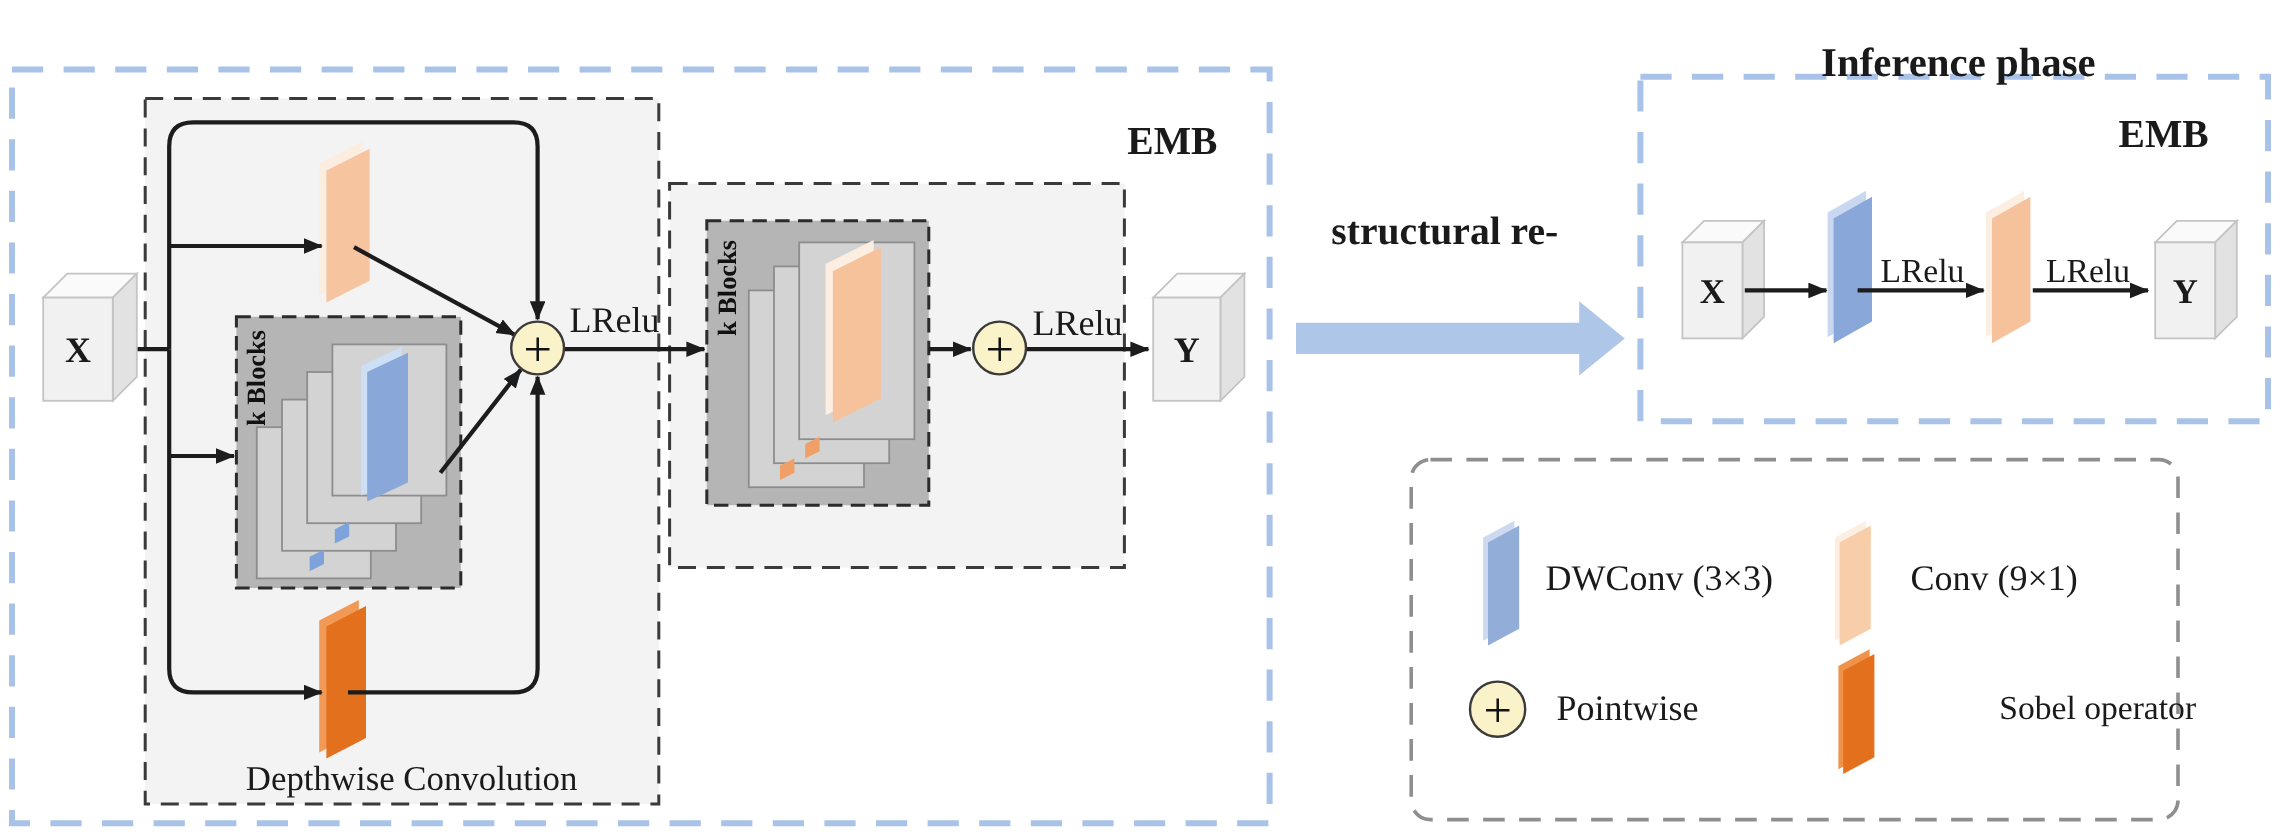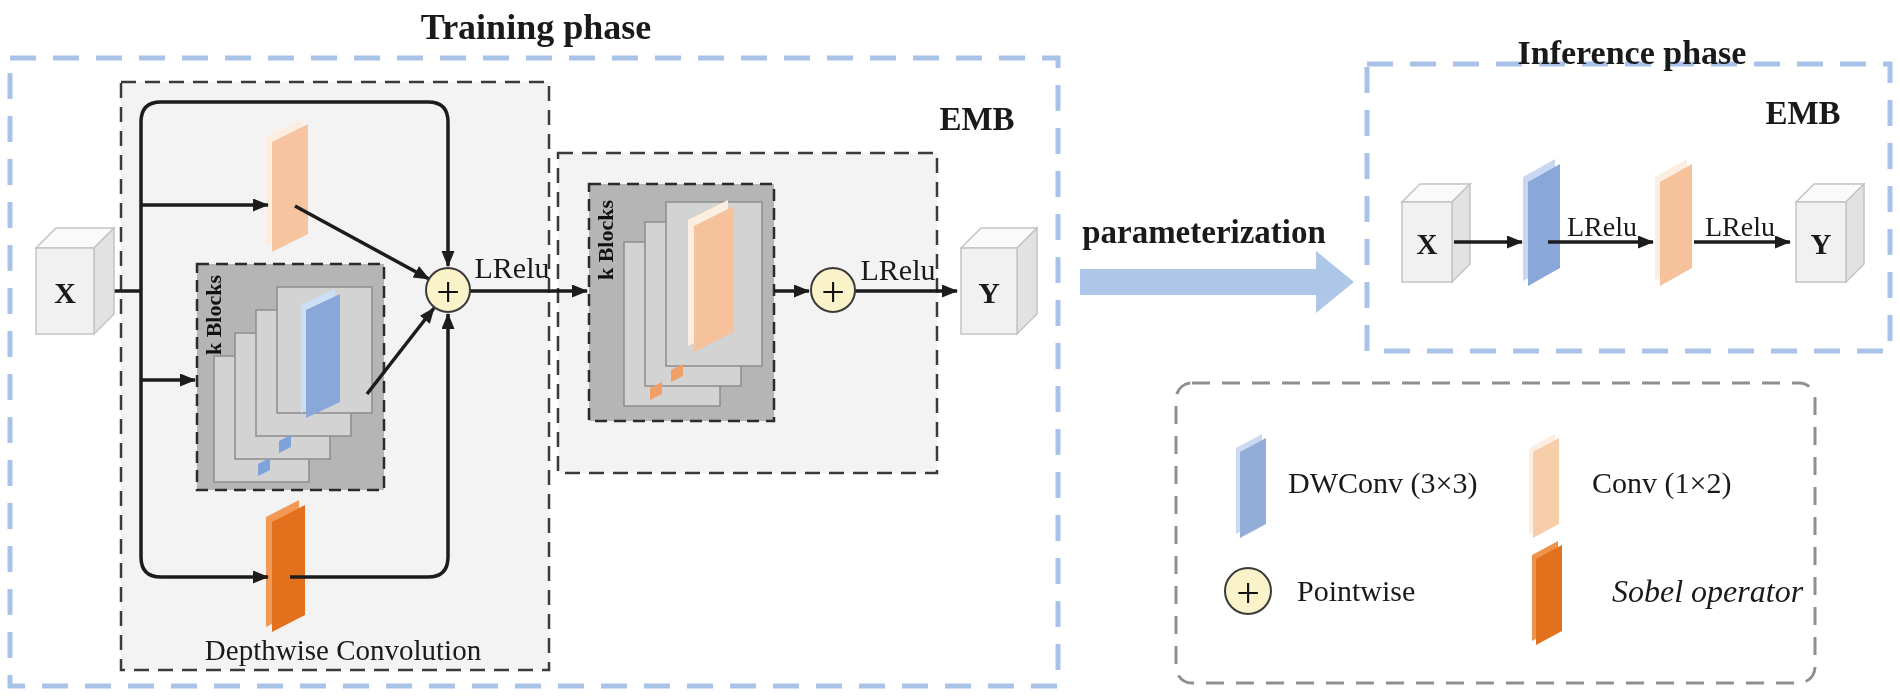--- a/index.html
+++ b/index.html
@@ -150,37 +150,36 @@
     <circle cx="1248" cy="591" r="23" fill="#faf2c8" stroke="#3a3a3a" stroke-width="2"></circle>
     <text x="1248" y="593" text-anchor="middle" dominant-baseline="central" font-size="42" font-family="Liberation Serif, DejaVu Serif, serif" fill="#111">+</text>
 
     <g>
       <polygon points="1532,641 1532,555 1558,541 1558,627" fill="#f0934a"></polygon>
       <polygon points="1536,645 1536,559 1562,545 1562,631" fill="#e2701d"></polygon>
     </g>
   </g>
 </svg>
 
-<div class="lbl bold" style="left:536px;top:27px;font-size:36px;">Training phase</div>
 <div class="lbl bold" style="left:977px;top:119px;font-size:33px;">EMB</div>
 <div class="lbl bold" style="left:65px;top:293px;font-size:30px;">X</div>
 <div class="lbl bold" style="left:989px;top:293px;font-size:30px;">Y</div>
 <div class="lbl" style="left:512px;top:268px;font-size:30px;">LRelu</div>
 <div class="lbl" style="left:898px;top:270px;font-size:30px;">LRelu</div>
 <div class="lbl" style="left:343px;top:650px;font-size:29px;">Depthwise Convolution</div>
 <div class="lbl-rot bold" style="left:214px;top:315px;font-size:22px;">k Blocks</div>
 <div class="lbl-rot bold" style="left:606px;top:240px;font-size:22px;">k Blocks</div>
 
-<div class="lbl bold" style="left:1204px;top:232px;font-size:33px;">parameterization</div>
+<div class="lbl bold" style="left:1204px;top:194px;font-size:33px;">structural re-</div>
 
 <div class="lbl bold" style="left:1632px;top:33px;font-size:34px;margin-top:20px;">Inference phase</div>
 <div class="lbl bold" style="left:1803px;top:113px;font-size:33px;">EMB</div>
 <div class="lbl bold" style="left:1427px;top:244px;font-size:29px;">X</div>
 <div class="lbl bold" style="left:1821px;top:244px;font-size:29px;">Y</div>
 <div class="lbl" style="left:1602px;top:227px;font-size:28px;">LRelu</div>
 <div class="lbl" style="left:1740px;top:227px;font-size:28px;">LRelu</div>
 
 <div class="lbl-left" style="left:1288px;top:483px;font-size:30px;">DWConv (3×3)</div>
-<div class="lbl-left" style="left:1592px;top:483px;font-size:30px;">Conv (1×2)</div>
+<div class="lbl-left" style="left:1592px;top:483px;font-size:30px;">Conv (9×1)</div>
 <div class="lbl-left" style="left:1297px;top:591px;font-size:30px;">Pointwise</div>
-<div class="lbl-left" style="left:1612px;top:591px;font-size:32px;font-style:italic;">Sobel operator</div>
+<div class="lbl-left" style="left:1666px;top:591px;font-size:28px;">Sobel operator</div>
 
 </div>
 
 </body></html>

